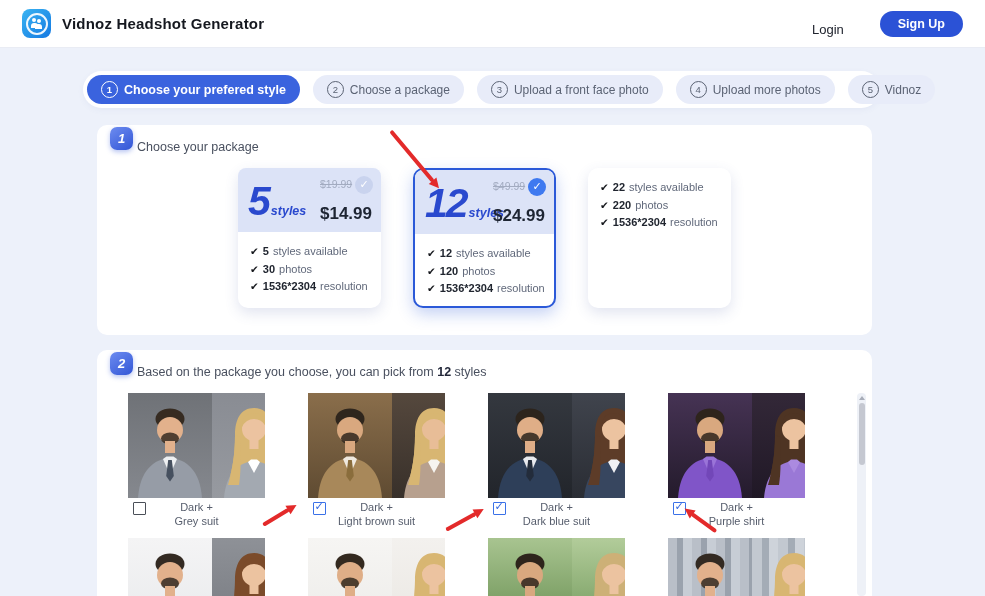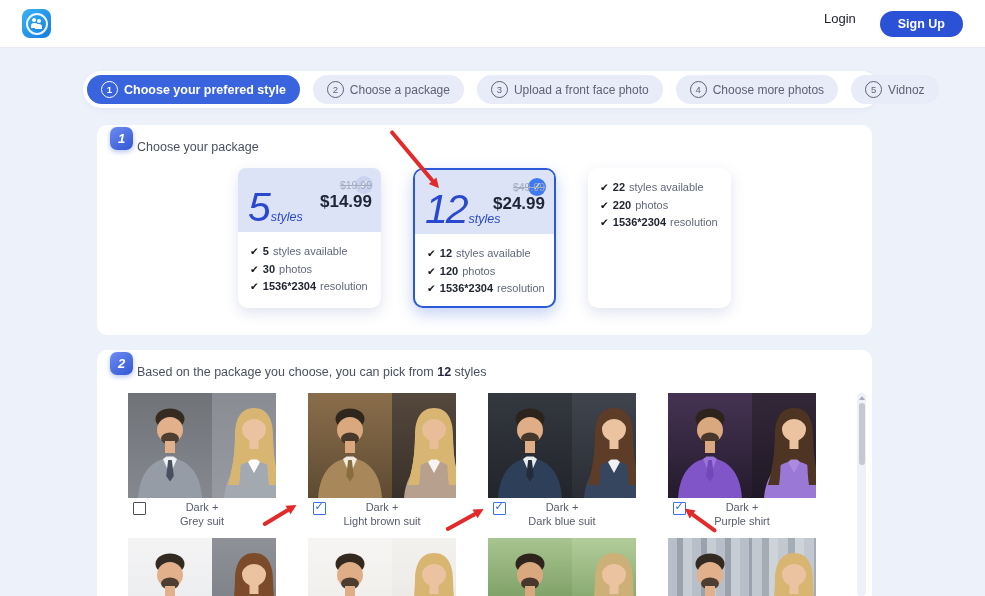--- a/index.html
+++ b/index.html
@@ -10,21 +10,21 @@
   .navbar{position:absolute;left:0;top:0;width:985px;height:48px;background:#fff;
           border-bottom:1px solid #e9ecf4;display:flex;align-items:center;padding:0 22px;box-sizing:border-box;}
   .logo{width:29px;height:29px;border-radius:8px;background:linear-gradient(135deg,#3ab4f2,#1479e2);position:relative;flex:none;}
   .logo::before{content:"";position:absolute;inset:3.5px;border:2px solid #fff;border-radius:50%;opacity:.92;}
   .logo-people{position:absolute;left:9px;top:9px;width:11px;height:11px;}
   .logo-people::before{content:"";position:absolute;left:1px;top:0;width:4px;height:4px;border-radius:50%;
           background:#fff;box-shadow:5px 1px 0 #fff;}
   .logo-people::after{content:"";position:absolute;left:0;top:5px;width:7px;height:5px;border-radius:3px 3px 0 0;
           background:#fff;box-shadow:4px 1px 0 #fff;}
   .nav-title{margin-left:11px;font-size:15px;font-weight:bold;color:#15181f;letter-spacing:.2px;}
-  .nav-right{margin-left:auto;display:flex;align-items:flex-start;gap:24px;}
+  .nav-right{margin-left:auto;display:flex;align-items:flex-end;gap:36px;}
   .login{font-size:13px;color:#20242e;cursor:pointer;}
   .signup{border:none;cursor:pointer;background:#2b52d6;color:#fff;font-weight:bold;font-size:12.5px;
           height:26px;padding:0 18px;border-radius:15px;font-family:inherit;}
 
   
   .stepper{position:absolute;left:83px;top:71px;width:797px;height:37px;background:#fff;border-radius:19px;
            display:flex;align-items:center;gap:13px;padding:0 4px;box-sizing:border-box;
            box-shadow:0 2px 6px rgba(90,110,170,.06);}
   .step{height:29px;border-radius:15px;background:#e8ecf9;color:#5b6374;display:flex;align-items:center;
         padding:0 14px;font-size:12px;white-space:nowrap;cursor:pointer;}
@@ -44,33 +44,33 @@
   .sec-title b{color:#23283a;}
 
   
   .pkg{position:absolute;top:43px;width:143px;height:140px;background:#fff;border-radius:10px;
        box-shadow:0 5px 14px rgba(70,90,160,.16);cursor:pointer;box-sizing:border-box;}
   .pkg.sel{border:2px solid #2b59d8;box-shadow:0 6px 16px rgba(43,89,216,.28);}
   .pkg-top{position:relative;height:64px;background:#dce3f7;border-radius:8px 8px 0 0;}
   .chk{position:absolute;right:8px;top:8px;width:18px;height:18px;border-radius:50%;background:#c9d3ee;}
   .chk::after{content:"\2713";position:absolute;left:4.5px;top:2px;color:#fff;font-size:11px;font-weight:bold;}
   .chk.on{background:#3e79f0;}
-  .count{position:absolute;left:10px;bottom:7px;color:#2a49ce;font-style:italic;font-weight:400;white-space:nowrap;}
+  .count{position:absolute;left:10px;bottom:13px;color:#2a49ce;font-style:italic;font-weight:700;white-space:nowrap;}
   .count .num{font-size:41px;line-height:.85;letter-spacing:-2px;}
   .count .unit{font-size:12.5px;margin-left:2px;}
-  .prices{position:absolute;right:9px;bottom:20px;text-align:right;}
+  .prices{position:absolute;right:9px;bottom:8px;text-align:left;}
   .old{font-size:10.5px;color:#a2abc0;text-decoration:line-through;}
-  .new{font-size:17px;font-weight:bold;color:#1e2533;margin-top:1px;}
+  .new{font-size:17px;font-weight:bold;color:#1e2533;margin-top:14px;}
   .pkg-feats{padding:13px 0 0 12px;}
   .feat{display:flex;align-items:baseline;gap:4px;margin-bottom:5.5px;font-size:11px;color:#60687a;white-space:nowrap;}
   .feat b{color:#20252f;}
   .fcheck::before{content:"\2714";color:#16181d;font-size:10.5px;font-weight:bold;}
 
   
-  .tile{position:absolute;width:148px;}
+  .tile{position:absolute;width:137px;}
   .tile-photos{display:flex;height:105px;overflow:hidden;cursor:pointer;background:#ddd;}
   .ph{display:block;width:84px;height:105px;flex:none;}
   .tile-meta{position:relative;height:30px;}
   .cb{position:absolute;left:5px;top:4px;width:11px;height:11px;border:1.5px solid #4a4f58;border-radius:1px;
       background:#fff;cursor:pointer;}
   .cb.checked{border-color:#3a71e8;}
   .cb.checked::after{content:"\2713";position:absolute;left:0.5px;top:-3px;font-size:11px;font-weight:bold;color:#2f66e0;}
   .tl{padding-top:3px;text-align:center;font-size:11px;color:#565d6c;line-height:13.5px;}
   .tl span{display:block;}
 
@@ -133,20 +133,21 @@
     </g>
   </defs>
 </svg>
 
 <div class="stage">
 
   <header class="navbar">
     <div class="logo">
         <span class="logo-people"></span>
       </div>
+    <div class="nav-title">Vidnoz Headshot Generator</div>
     <div class="nav-right">
       <a class="login">Login</a>
       <button class="signup">Sign Up</button>
     </div>
   </header>
 
   <nav class="stepper">
     <div class="step active">
       <span class="snum">1</span>
       <span>Choose your prefered style</span>
@@ -154,21 +155,21 @@
     <div class="step">
       <span class="snum">2</span>
       <span>Choose a package</span>
     </div>
     <div class="step">
       <span class="snum">3</span>
       <span>Upload a front face photo</span>
     </div>
     <div class="step">
       <span class="snum">4</span>
-      <span>Choose more photos</span>
+      <span>Upload more photos</span>
     </div>
     <div class="step">
       <span class="snum">5</span>
       <span>Vidnoz</span>
     </div>
   </nav>
 
   <section class="card card1">
     <div class="badge">1</div>
     <div class="sec-title">Choose your package</div>

